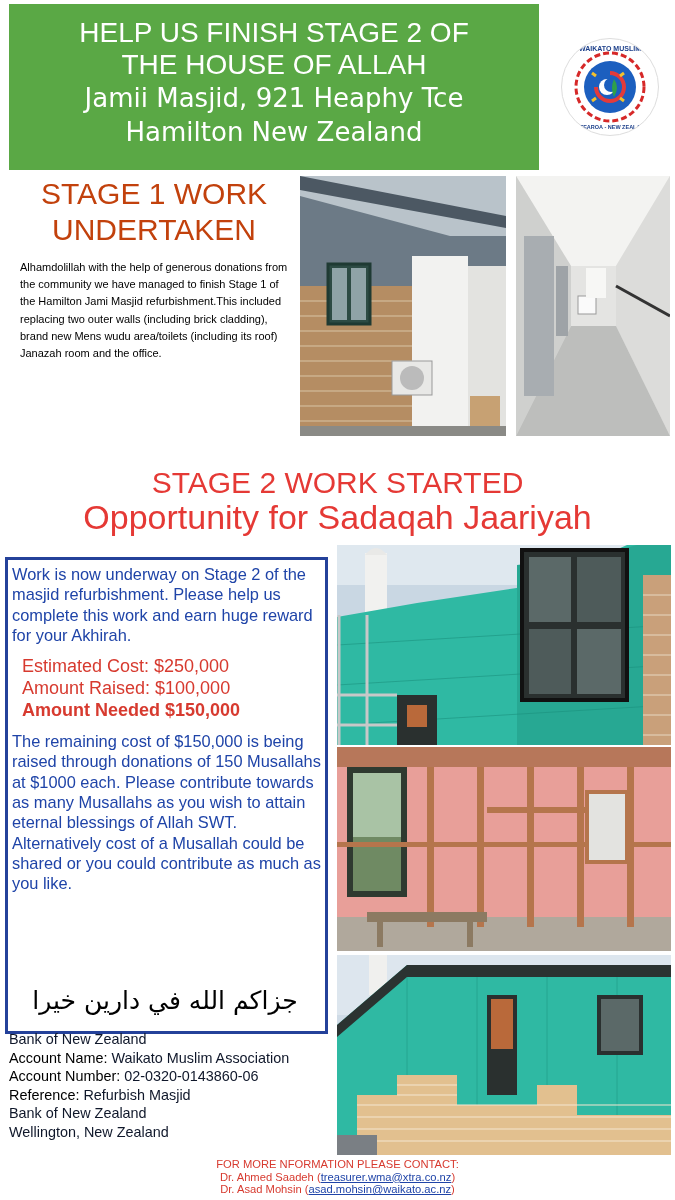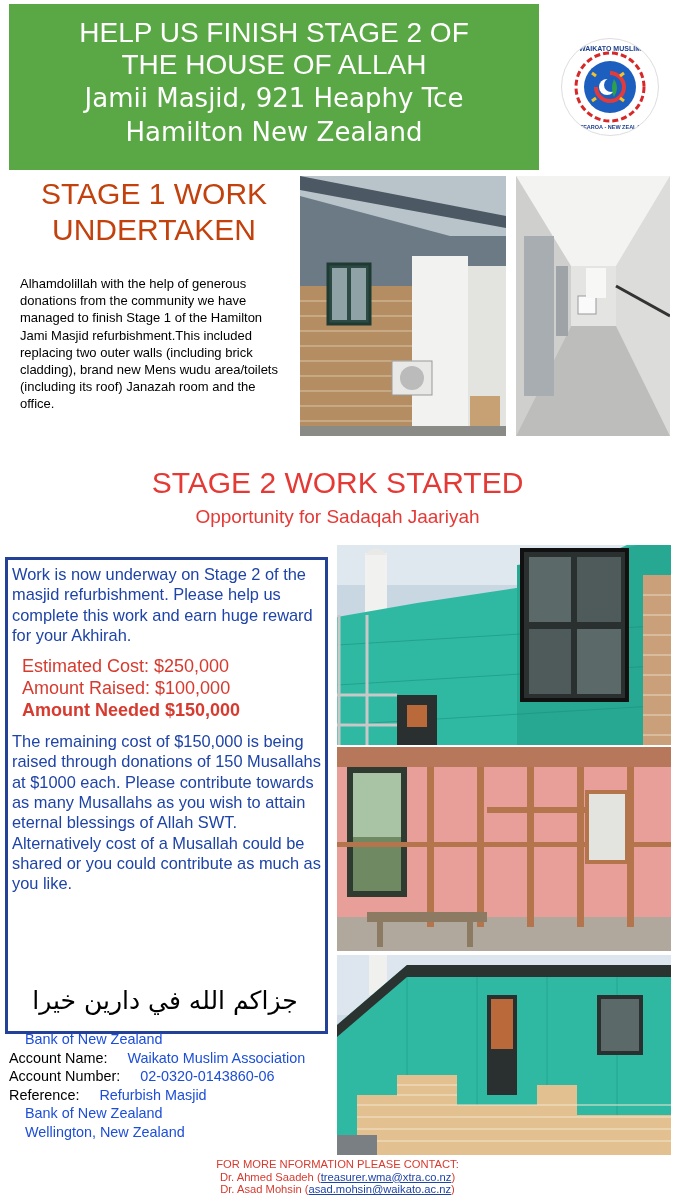--- a/index.html
+++ b/index.html
@@ -4,31 +4,31 @@
 <style>
   html,body{margin:0;padding:0;background:#ffffff;}
   body{width:675px;height:1200px;position:relative;overflow:hidden;font-family:"Liberation Sans",sans-serif;}
   .abs{position:absolute;}
   #banner{left:9px;top:4px;width:530px;height:166px;background:#5aa845;color:#fff;text-align:center;}
   #banner .l1,#banner .l2{font-family:"Liberation Sans",sans-serif;font-size:28px;line-height:32px;}
   #banner .l1{padding-top:13px;}
   #banner .l3,#banner .l4{font-family:"DejaVu Sans",sans-serif;font-size:26px;line-height:34px;}
   #logo{left:561px;top:38px;width:96px;height:96px;border-radius:50%;background:#fff;border:1px solid #ddd;overflow:hidden;}
   #s1title{left:14px;top:176px;width:280px;text-align:center;font-size:30px;line-height:36px;color:#c2410c;}
-  #s1body{left:20px;top:259px;width:272px;font-size:13px;line-height:17.2px;color:#000;margin-top:16px;}
+  #s1body{left:20px;top:259px;width:272px;font-size:11px;line-height:17.2px;color:#000;}
   .photo{overflow:hidden;}
   #s2title{left:0;top:465px;width:675px;text-align:center;color:#e53935;}
   #s2title .t1{font-size:30px;line-height:36px;}
-  #s2title .t2{font-size:19px;line-height:32px;}
+  #s2title .t2{font-size:34px;line-height:32px;}
   #infobox{left:5px;top:557px;width:323px;height:477px;border:3px solid #24419a;box-sizing:border-box;padding:4px 0 0 4px;color:#1f44a8;font-size:16.4px;line-height:20.3px;}
   #infobox .costs{color:#d73a2f;font-size:18px;line-height:22px;margin:10px 0 10px 10px;}
   #infobox .needed{font-weight:bold;}
   #arabic{left:0;top:986px;width:330px;text-align:center;font-family:"DejaVu Sans",sans-serif;font-size:25px;color:#000;direction:rtl;}
   #bank{left:9px;top:1030px;width:330px;font-size:14.4px;line-height:18.6px;color:#000;}
-  #bank .v{color:#1d4ed8;margin-left:16px;}
+  #bank .v{color:#0f172a;}
   #contact{left:0;top:1158px;width:675px;text-align:center;color:#d73a2f;font-size:11.2px;line-height:12.6px;}
   #contact a{color:#1f44a8;text-decoration:underline;}
 </style>
 </head>
 <body>
 
 <div id="banner" class="abs">
   <div class="l1">HELP US FINISH STAGE 2 OF</div>
   <div class="l2">THE HOUSE OF ALLAH</div>
   <div class="l3">Jamii Masjid, 921 Heaphy Tce</div>

